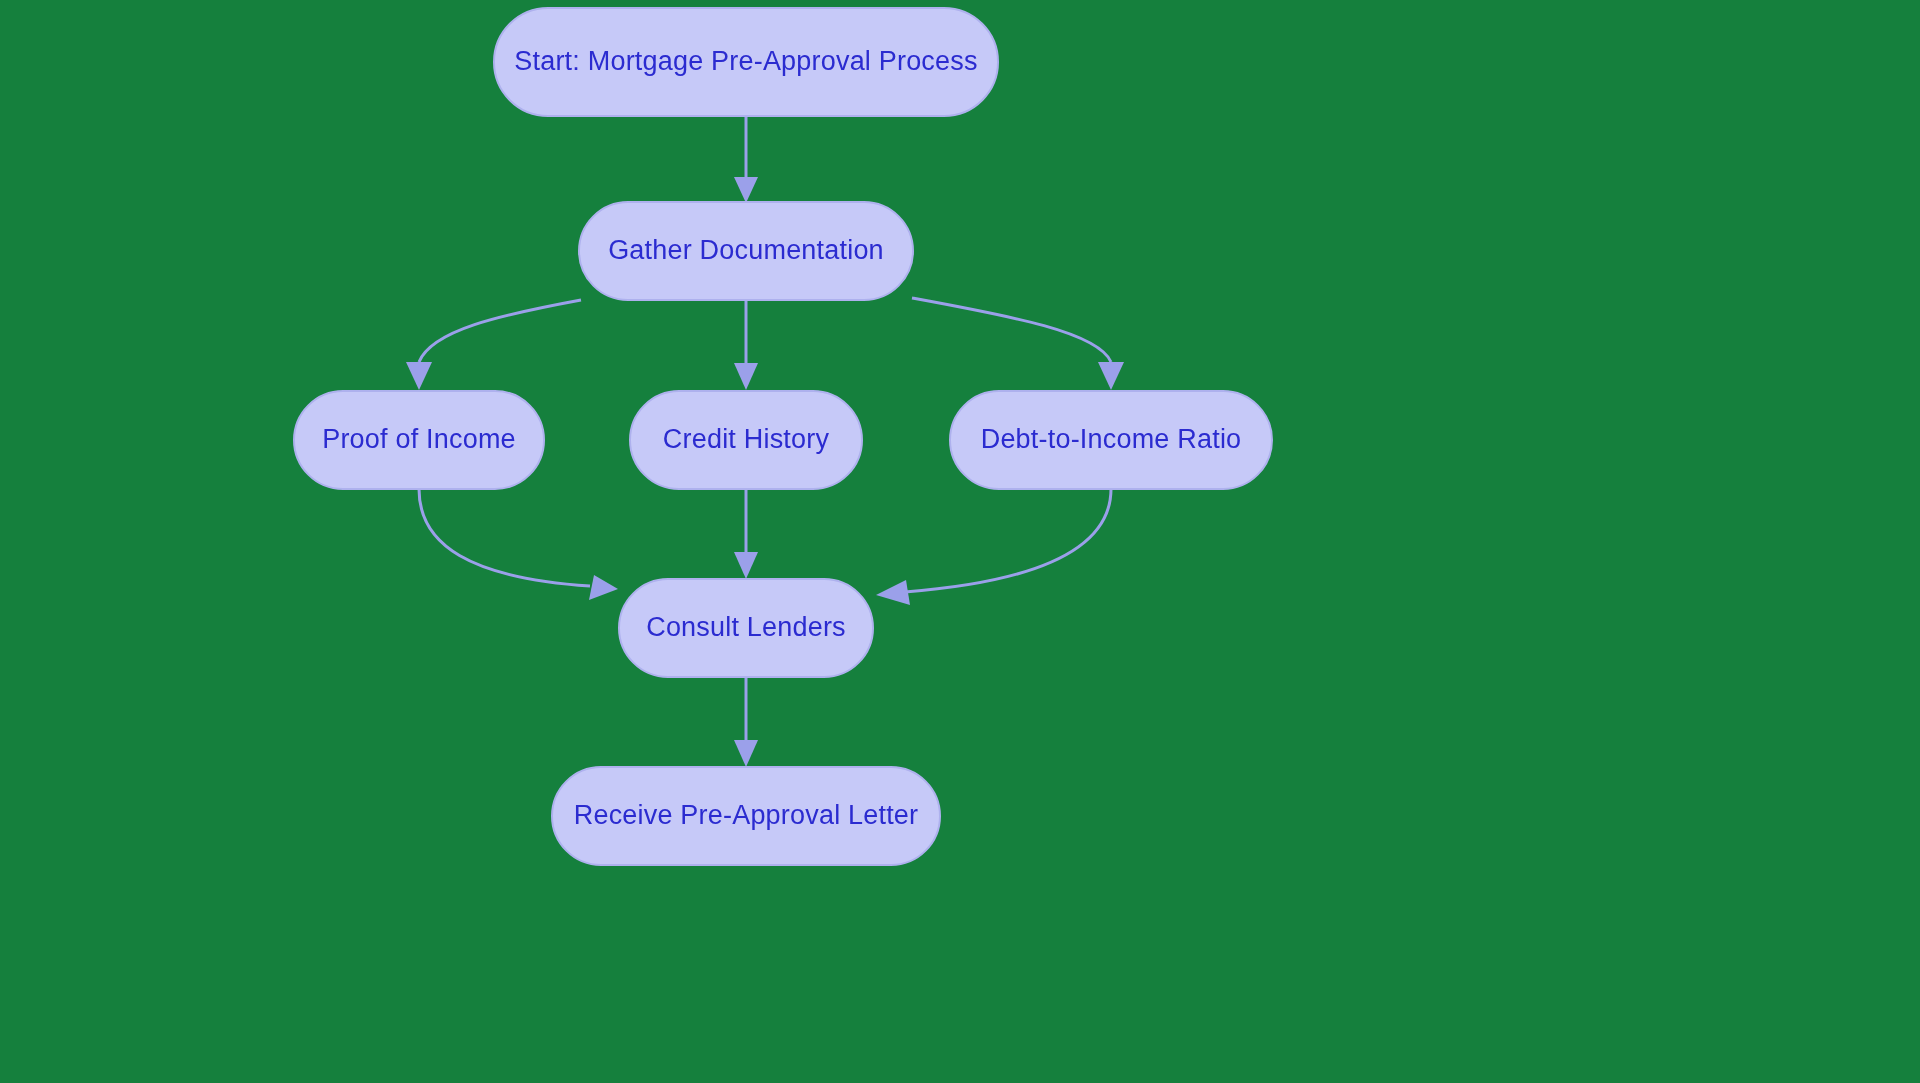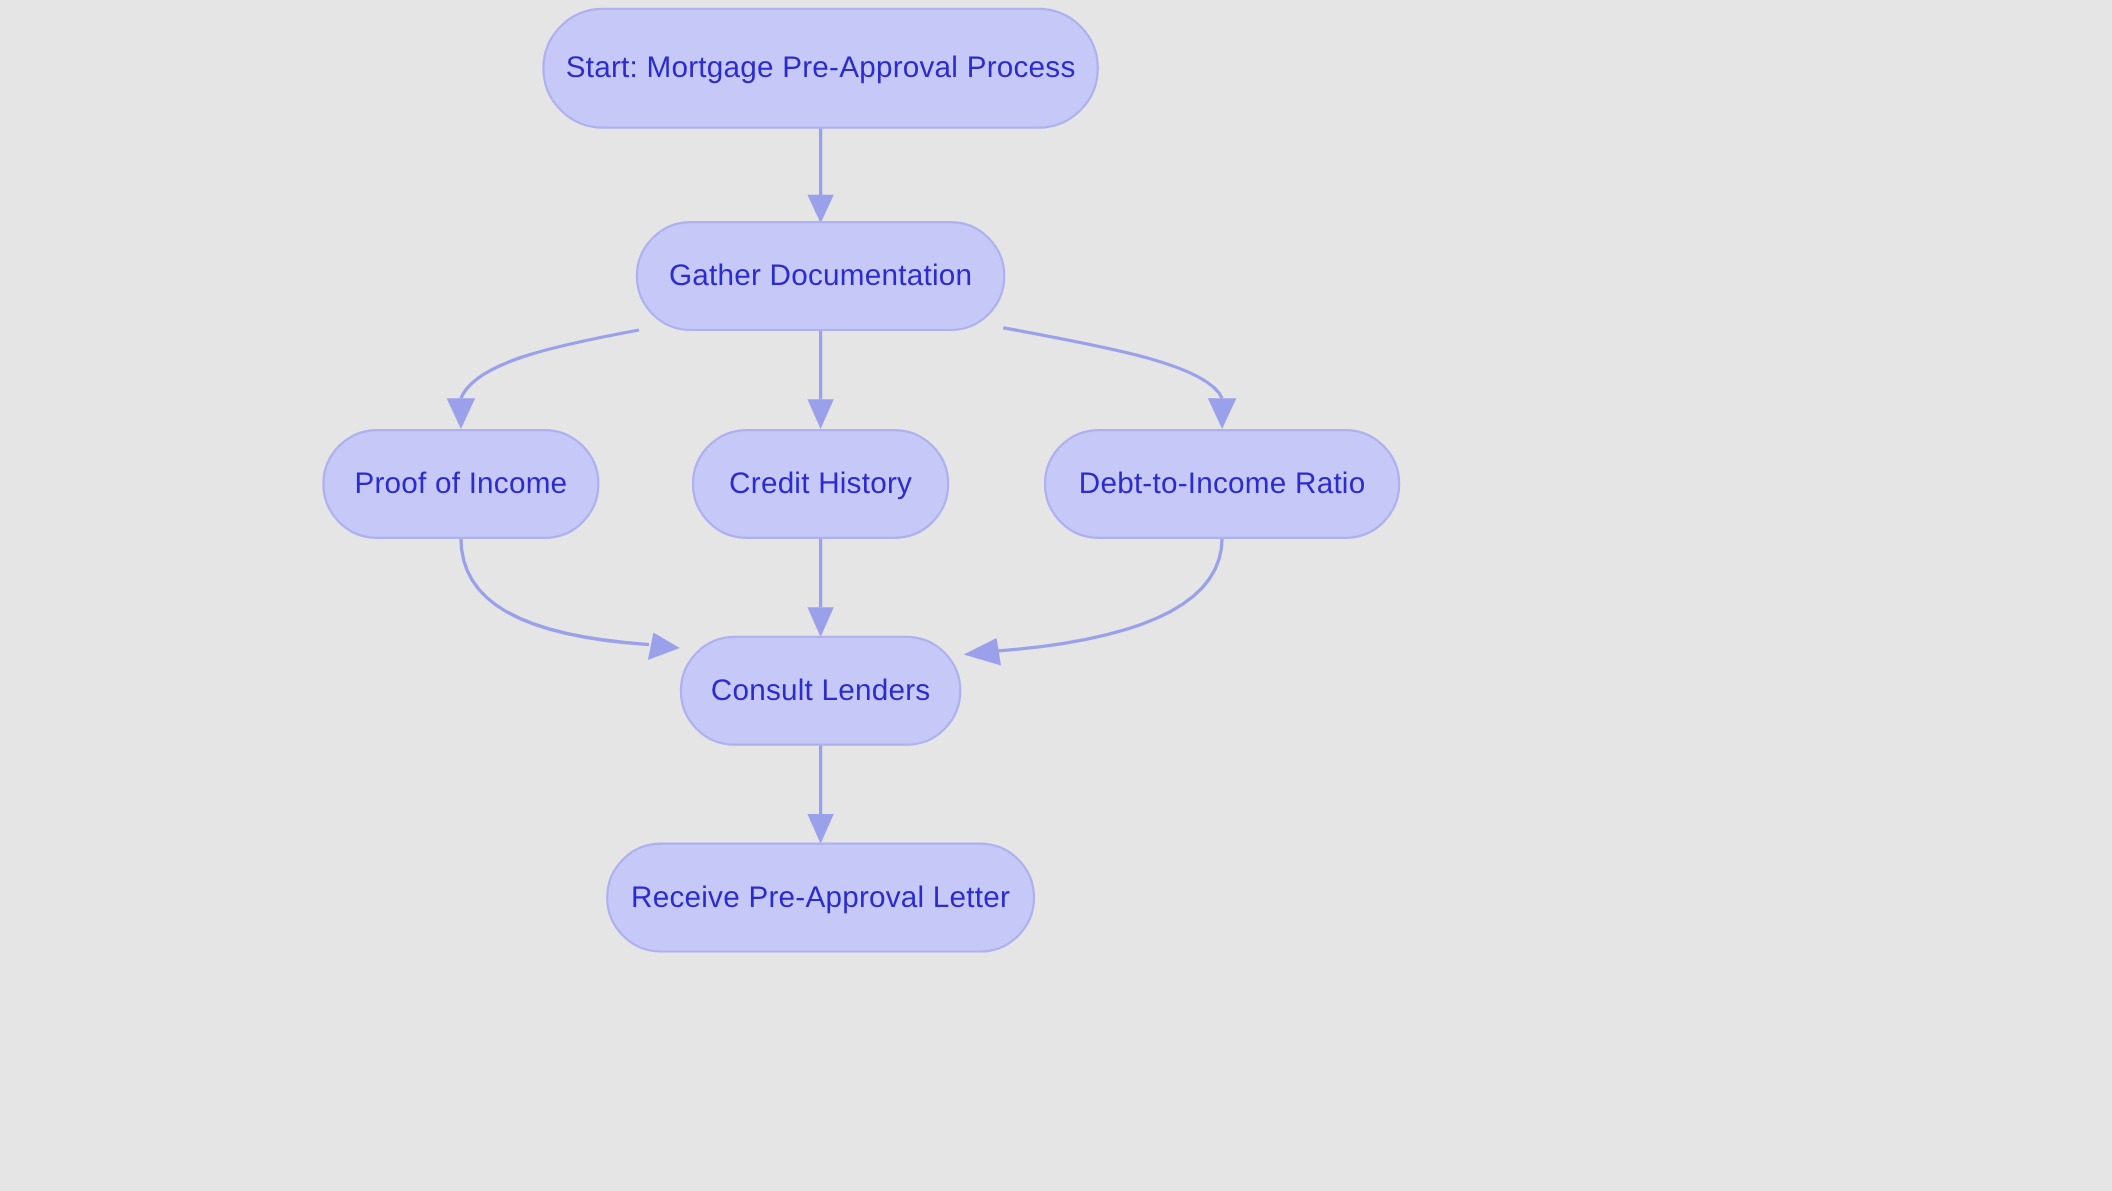--- a/index.html
+++ b/index.html
@@ -10,21 +10,21 @@
   body {
     width: 1920px;
     height: 1083px;
     overflow: hidden;
     font-family: "Liberation Sans", sans-serif;
   }
   #flow-root {
     position: relative;
     width: 1920px;
     height: 1083px;
-    background: #e5e5e5;
+    background: #15803d;
   }
   #flow-svg {
     position: absolute;
     inset: 0;
     width: 1920px;
     height: 1083px;
     display: block;
   }
   .node-rect {
     fill: #c6c9f8;

